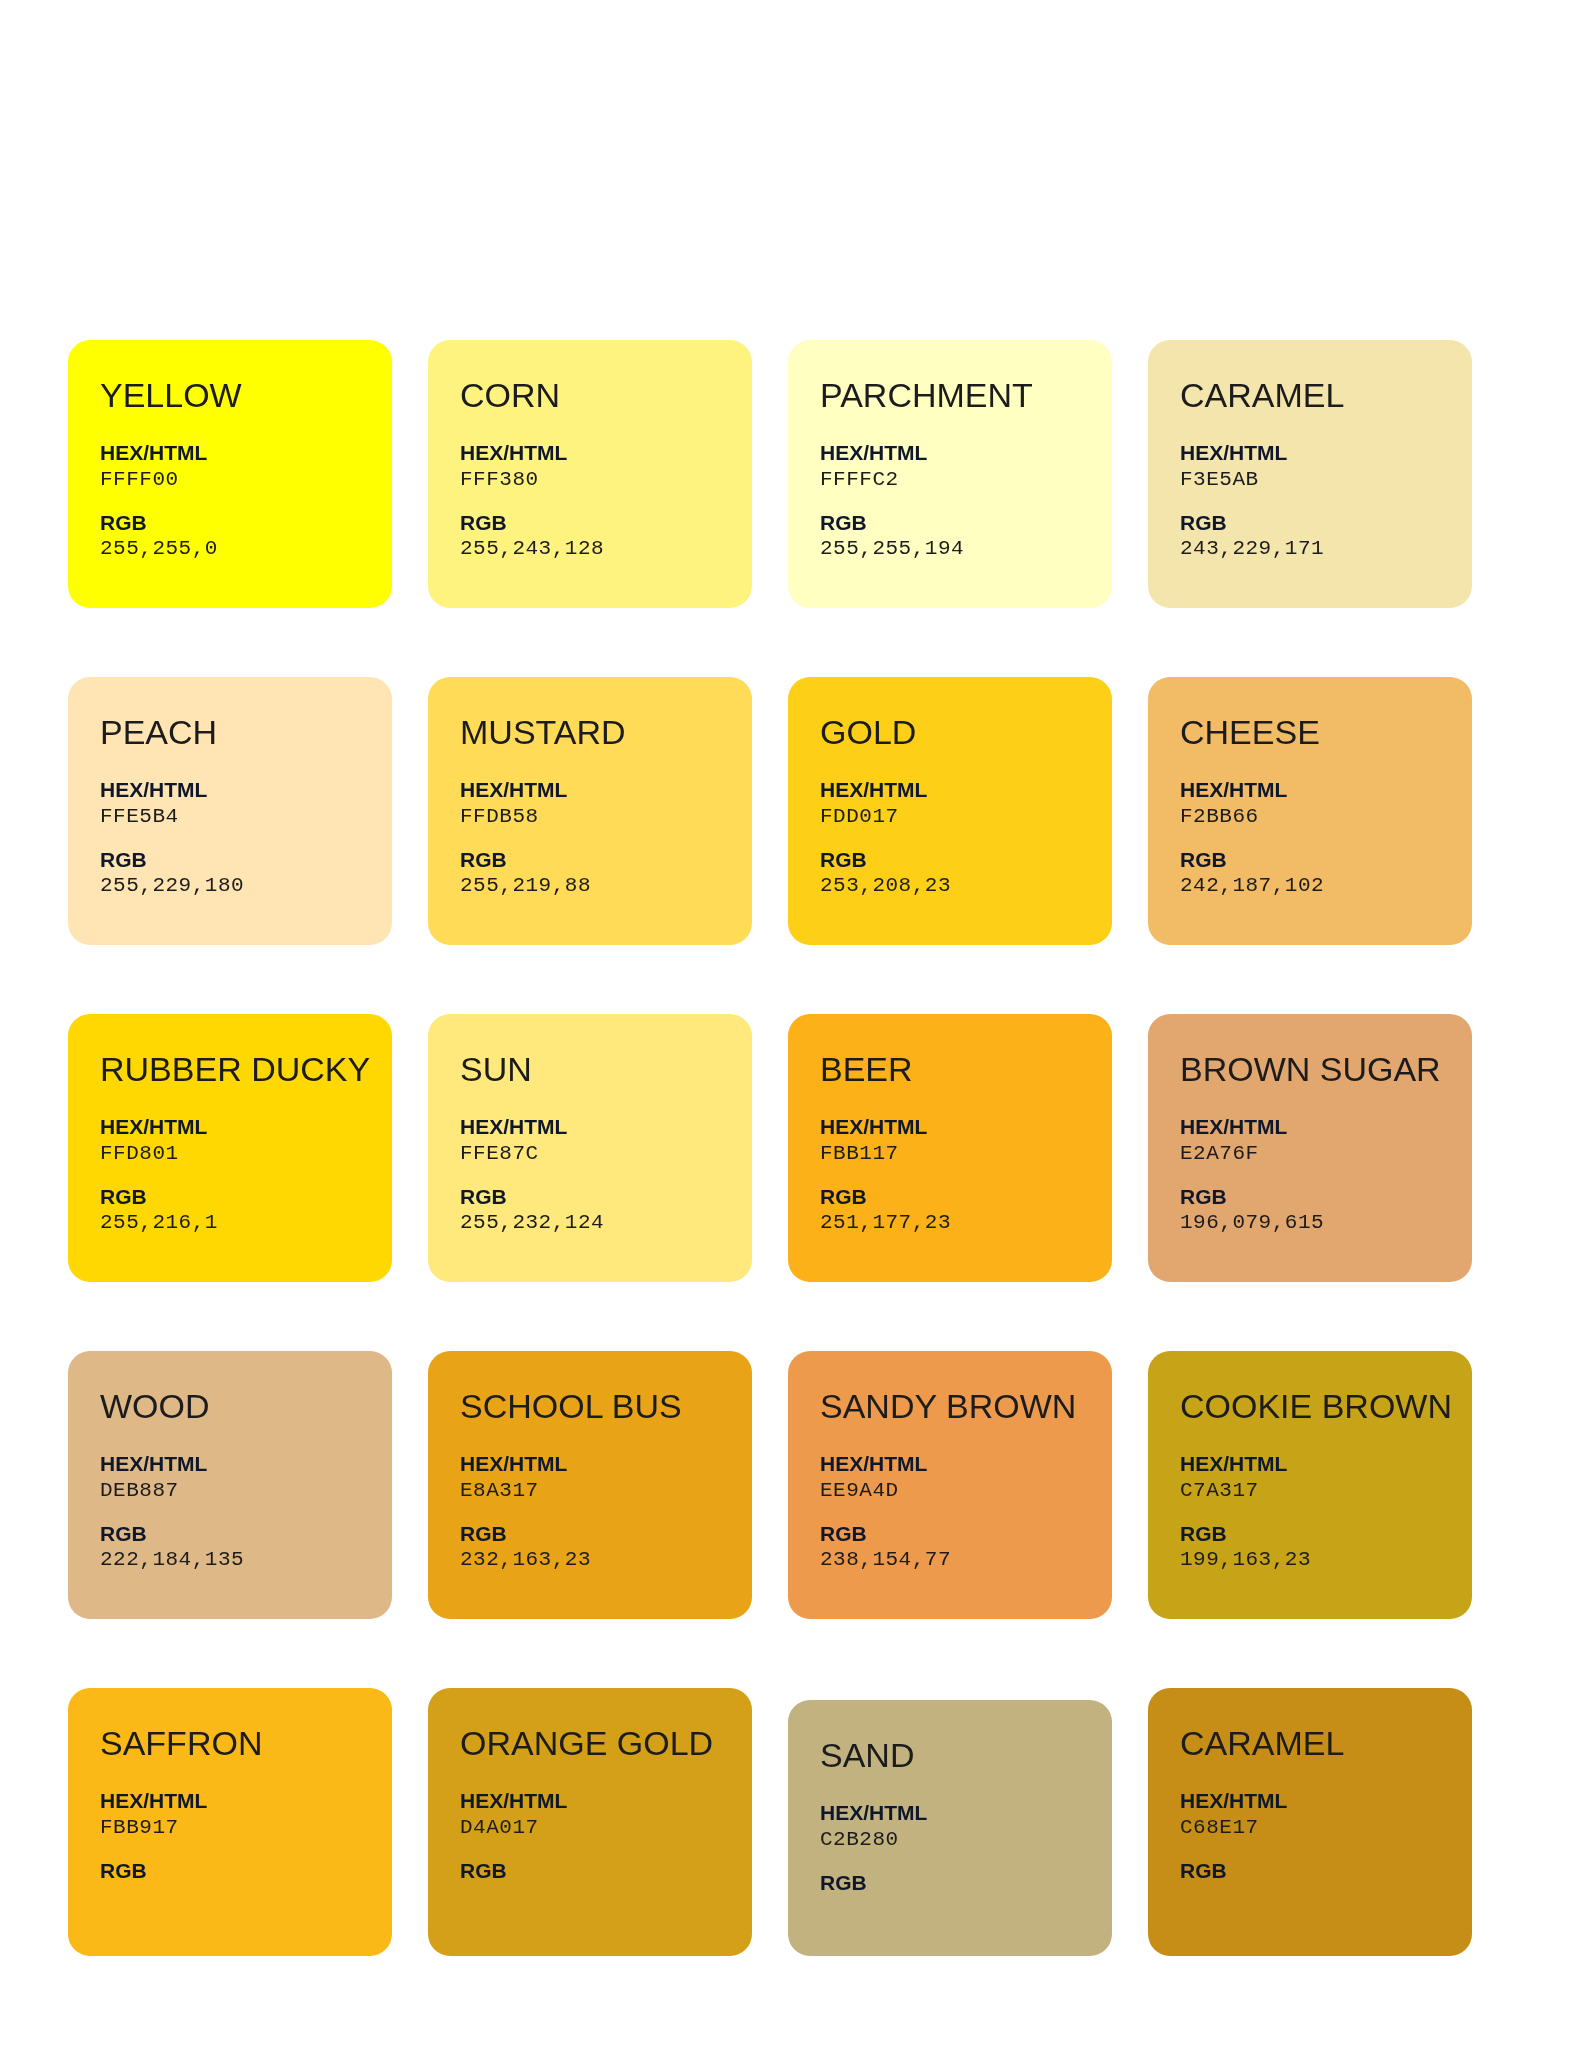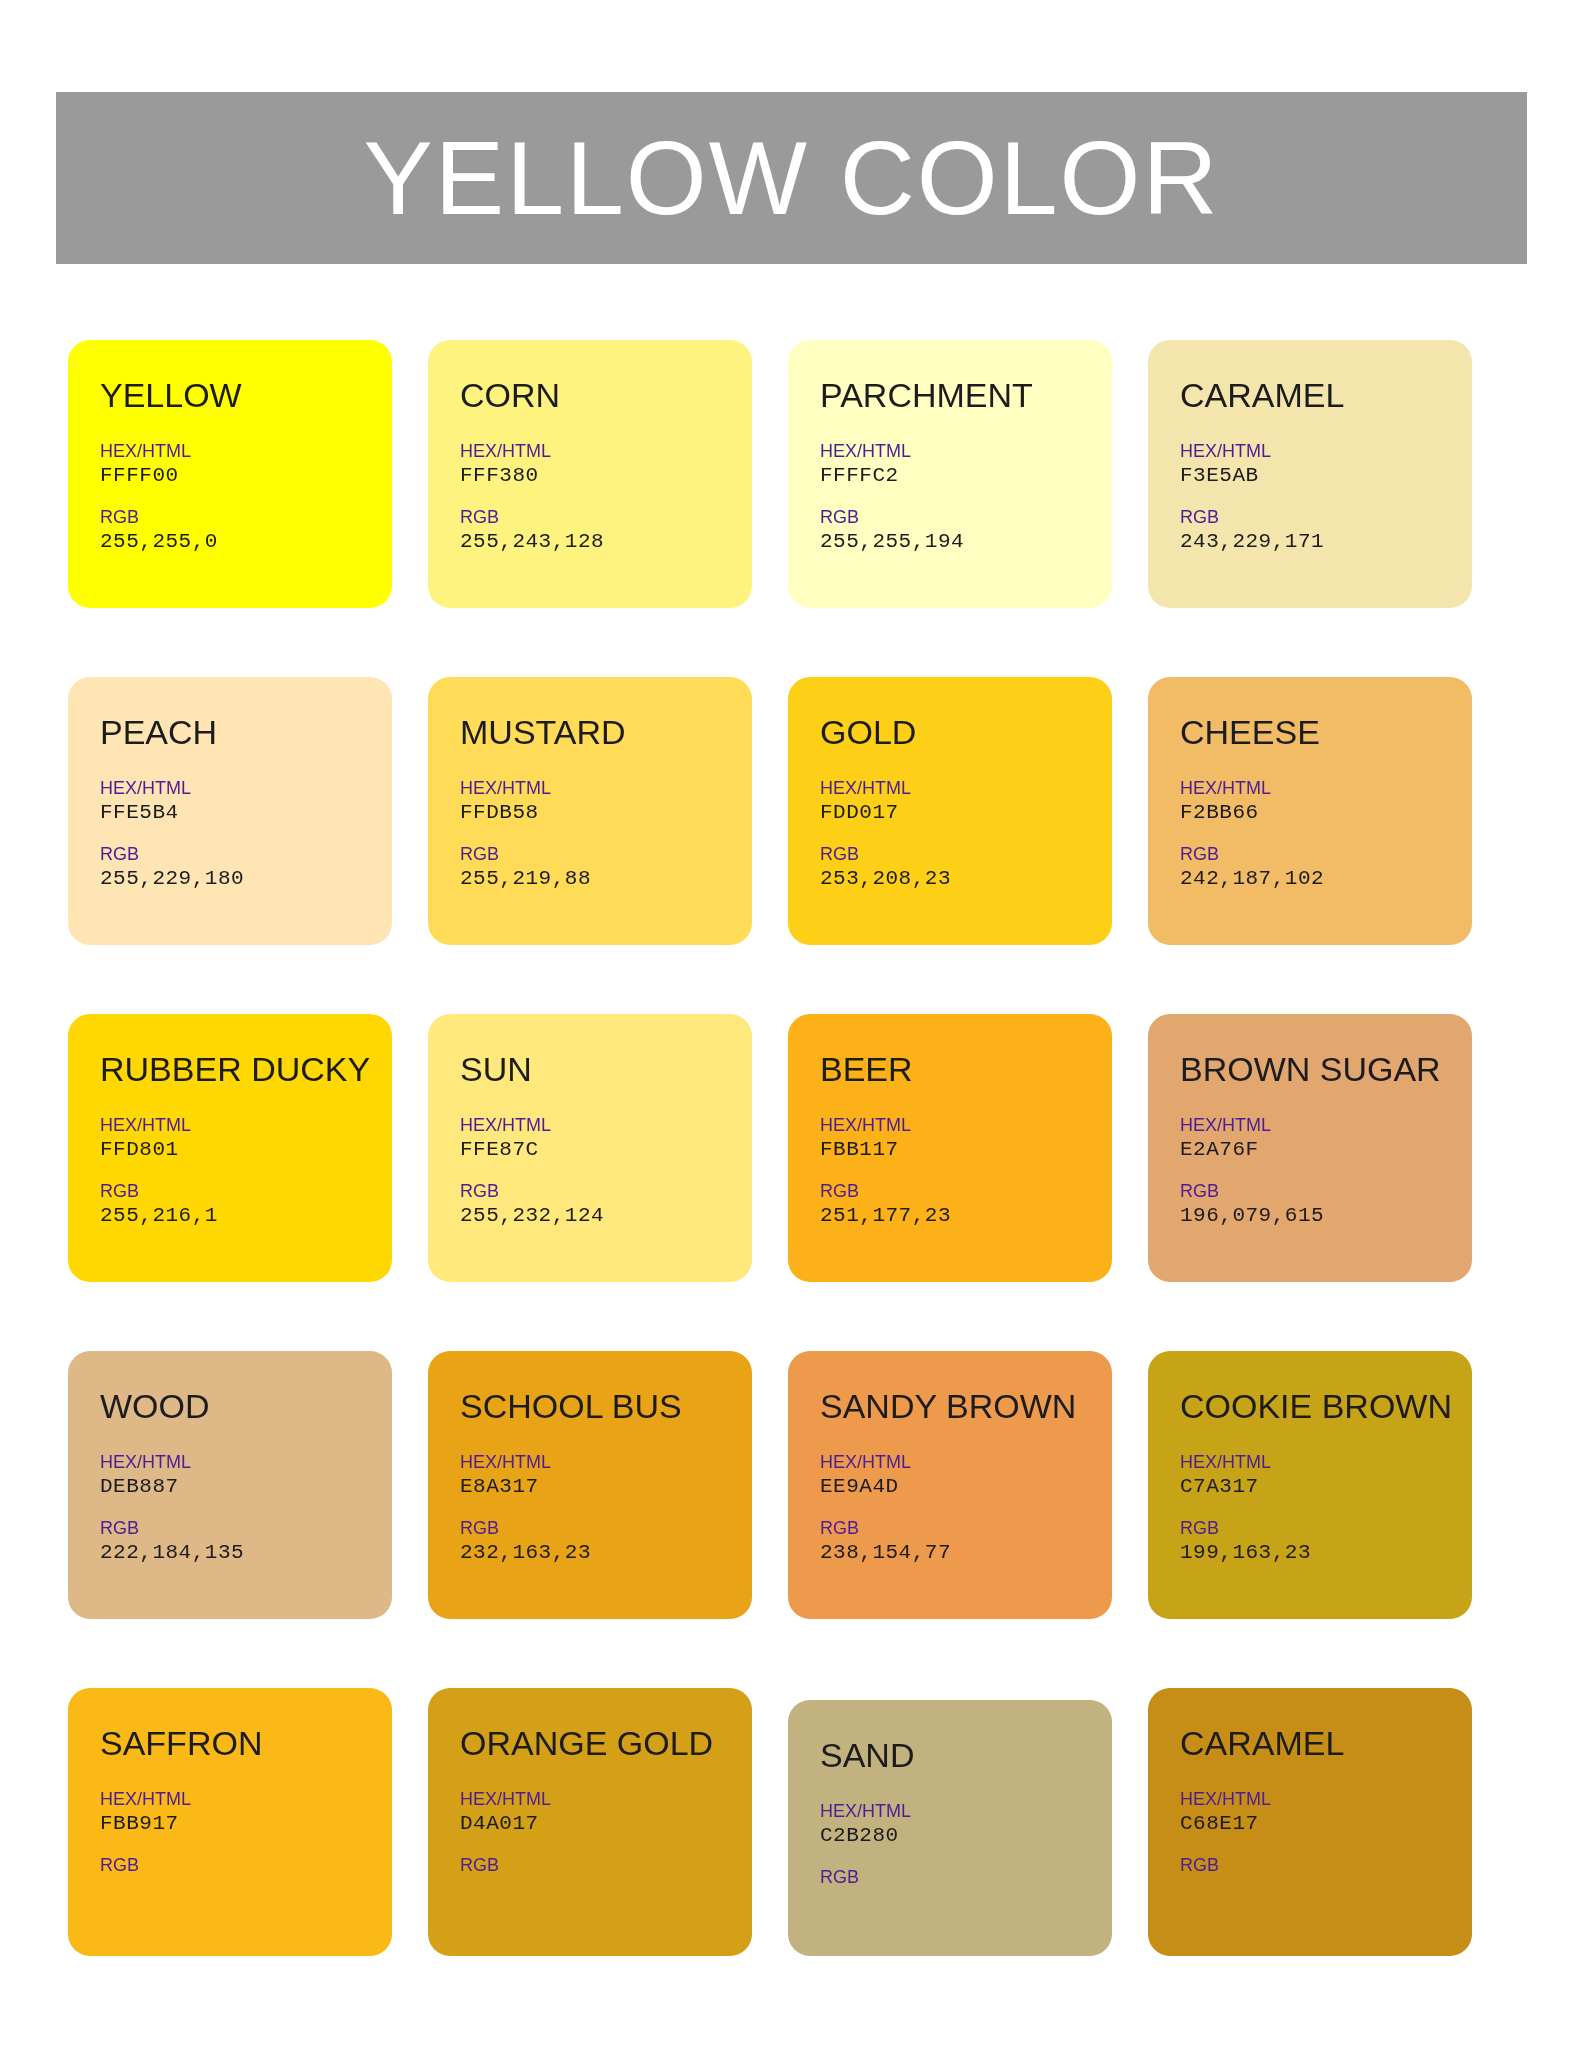--- a/index.html
+++ b/index.html
@@ -75,41 +75,39 @@
     color: #1c1c1c;
     white-space: nowrap;
     margin-bottom: 26px;
   }
 
   .field {
     margin-bottom: 16px;
   }
   .field-label {
     font-family: "Liberation Sans", sans-serif;
-    font-size: 18px;
+    font-size: 21px;
     line-height: 1.28;
-    color: #4c1d95;
+    color: #0f172a;
+    font-weight: bold;
   }
   .field-value {
     font-family: "Liberation Mono", monospace;
     font-size: 21px;
     line-height: 1.28;
     color: #1c1c1c;
     letter-spacing: 0.5px;
     min-height: 27px;
   }
 </style>
 </head>
 <body>
 
 <div class="page">
 
-  <div class="banner">
-    <div class="banner-title">YELLOW COLOR</div>
-  </div>
 
   <div class="grid">
       <div class="swatch" style="background: rgb(255, 255, 0);">
         <div class="swatch-name">YELLOW</div>
         <div class="field">
           <div class="field-label">HEX/HTML</div>
           <div class="field-value">FFFF00</div>
         </div>
         <div class="field">
           <div class="field-label">RGB</div>

